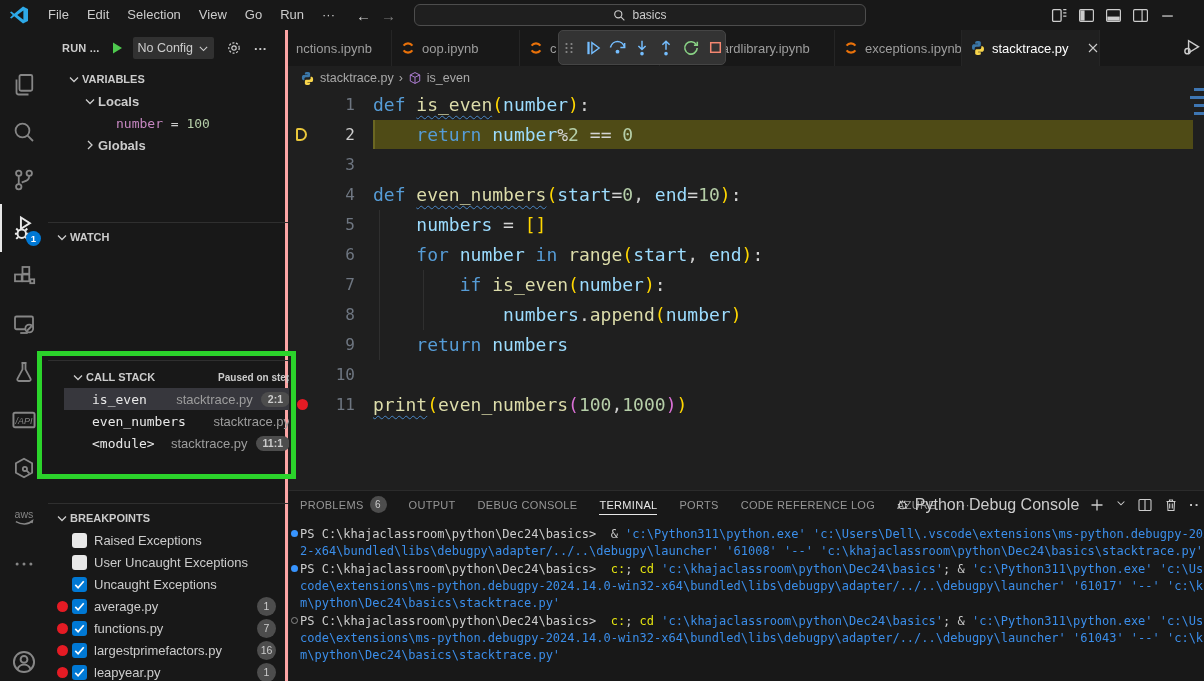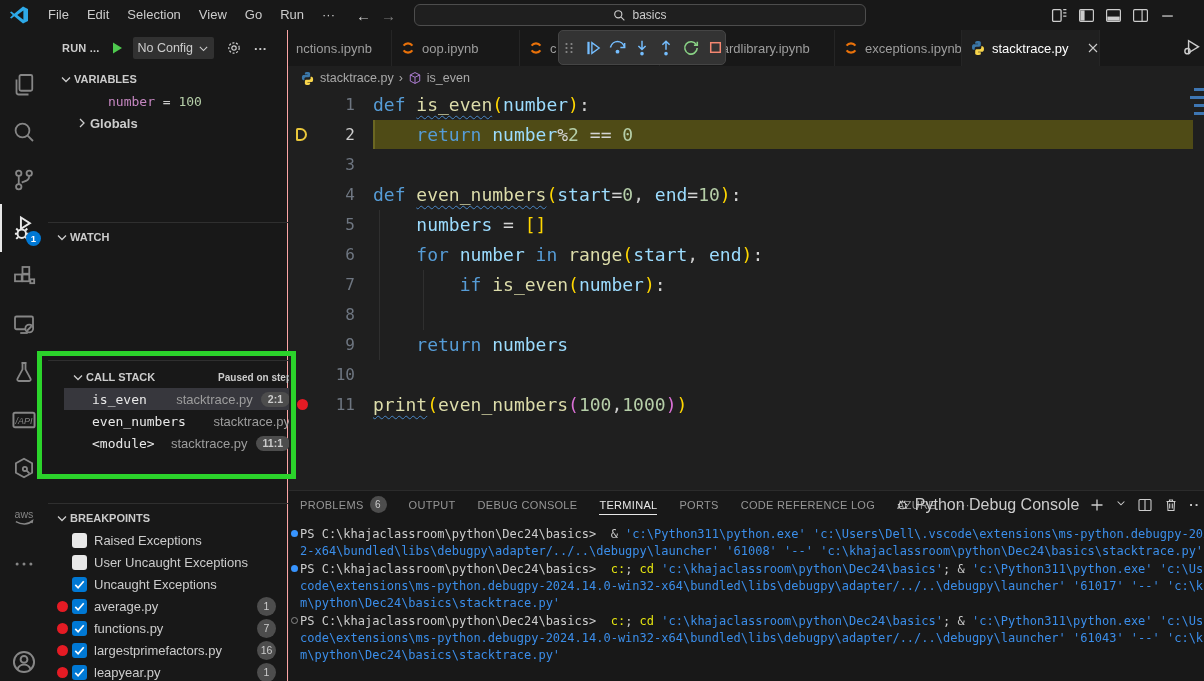--- a/index.html
+++ b/index.html
@@ -29,21 +29,21 @@
   .activitybar { position:absolute; left:0; top:30px; width:48px; height:651px; background:#181818; }
   .act-item { position:absolute; left:0; width:48px; height:48px; display:flex; align-items:center;
               justify-content:center; color:#868686; }
   .act-item.active { color:#e7e7e7; border-left:2px solid #e7e7e7; }
   .act-badge { position:absolute; right:7px; bottom:6px; min-width:15px; height:15px; border-radius:50%;
                background:#0078d4; color:#fff; font-size:9.5px; font-weight:700; display:flex;
                align-items:center; justify-content:center; }
 
   
   .sidebar { position:absolute; left:48px; top:30px; width:240px; height:651px; background:#181818;
-             border-right:1px solid #fca5a5; }
+             border-right:3px solid #fca5a5; }
   .sb-head { position:absolute; left:0; top:0; width:100%; height:36px; display:flex; align-items:center; }
   .sb-title { font-size:11px; font-weight:700; color:#cccccc; margin-left:14px; letter-spacing:.2px; }
   .cfg-select { display:flex; align-items:center; gap:4px; background:#313131; border-radius:2px;
                 height:22px; padding:0 4px 0 4px; margin-left:8px; max-width:96px; overflow:hidden;
                 white-space:nowrap; font-size:12.5px; color:#cccccc; }
   .sb-section-header { display:flex; align-items:center; height:22px; font-size:11px; font-weight:700;
                        color:#cccccc; }
   .chev { width:16px; height:16px; color:#cccccc; flex:none; }
   .divider-h { position:absolute; left:0; width:240px; height:1px; background:#2f2f2f; }
   .tree-row { display:flex; align-items:center; height:22px; font-size:13px; color:#cccccc; }
@@ -326,28 +326,36 @@
       </span>
       <span style="width:16px;height:16px;color:#cccccc;margin-left:12px">
         <svg viewBox="0 0 16 16" fill="none" stroke="currentColor" stroke-width="1.2">
             <circle cx="8" cy="8" r="2.2"></circle>
             <circle cx="8" cy="8" r="5.2" stroke-dasharray="2.1 1.6"></circle>
           </svg>
       </span>
       <span style="margin-left:12px;color:#cccccc;font-weight:700">···</span>
     </div>
 
-    <div class="abs" style="left:4px;top:38px;width:240px">
+    <div class="abs" style="left:12px;top:38px;width:240px">
       <div class="sb-section-header">
         <span class="chev" style="margin-left:6px">
           <svg viewBox="0 0 16 16" fill="none" stroke="currentColor" stroke-width="1.3">
               <path d="m4 6.5 4 4 4-4"></path>
             </svg>
         </span>
         <span>VARIABLES</span>
+      </div>
+      <div class="tree-row" style="padding-left:22px">
+        <span class="chev">
+          <svg viewBox="0 0 16 16" fill="none" stroke="currentColor" stroke-width="1.3">
+              <path d="m4 6.5 4 4 4-4"></path>
+            </svg>
+        </span>
+        <span class="bold">Locals</span>
       </div>
       <div class="tree-row mono" style="padding-left:56px;font-size:13px">
         <span class="varname">number</span>
           <span style="white-space:pre"> = </span>
           <span class="varval">100</span>
       </div>
       <div class="tree-row" style="padding-left:22px">
         <span class="chev">
           <svg viewBox="0 0 16 16" fill="none" stroke="currentColor" stroke-width="1.3">
               <path d="m6 4 4 4-4 4"></path>
@@ -599,21 +607,21 @@
   </div>
 
   <div class="editor" id="editor">
       <div class="codeline" style="top: 0px;"><span class="lnum">1</span><span class="ctext"><span class="kw">def</span><span class="tx"> </span><span class="fn sq">is_even</span><span class="p1">(</span><span class="v">number</span><span class="p1">)</span><span class="o">:</span></span></div>
       <div class="codeline cur" style="top: 30px;"><div class="hl-band"></div><div class="gut-cur"></div><span class="lnum">2</span><span class="ctext"><span class="tx">    </span><span class="kw">return</span><span class="tx"> </span><span class="v">number</span><span class="o">%</span><span class="n">2</span><span class="tx"> </span><span class="o">==</span><span class="tx"> </span><span class="n">0</span></span></div>
       <div class="codeline" style="top: 60px;"><span class="lnum">3</span><span class="ctext"></span></div>
       <div class="codeline" style="top: 90px;"><span class="lnum">4</span><span class="ctext"><span class="kw">def</span><span class="tx"> </span><span class="fn sq">even_numbers</span><span class="p1">(</span><span class="v">start</span><span class="o">=</span><span class="n">0</span><span class="tx">, </span><span class="v">end</span><span class="o">=</span><span class="n">10</span><span class="p1">)</span><span class="o">:</span></span></div>
       <div class="codeline" style="top: 120px;"><span class="lnum">5</span><span class="ctext"><span class="tx">    </span><span class="v">numbers</span><span class="o"> = </span><span class="p1">[]</span></span></div>
       <div class="codeline" style="top: 150px;"><span class="lnum">6</span><span class="ctext"><span class="tx">    </span><span class="kw">for</span><span class="tx"> </span><span class="v">number</span><span class="tx"> </span><span class="kw">in</span><span class="tx"> </span><span class="fn">range</span><span class="p1">(</span><span class="v">start</span><span class="tx">, </span><span class="v">end</span><span class="p1">)</span><span class="o">:</span></span></div>
       <div class="codeline" style="top: 180px;"><span class="lnum">7</span><span class="ctext"><span class="tx">        </span><span class="kw">if</span><span class="tx"> </span><span class="fn">is_even</span><span class="p1">(</span><span class="v">number</span><span class="p1">)</span><span class="o">:</span></span></div>
-      <div class="codeline" style="top: 210px;"><span class="lnum">8</span></div>
+      <div class="codeline" style="top: 210px;"><span class="lnum">8</span><span class="ctext"><span class="tx">            </span><span class="v">numbers</span><span class="tx">.</span><span class="fn">append</span><span class="p1">(</span><span class="v">number</span><span class="p1">)</span></span></div>
       <div class="codeline" style="top: 240px;"><span class="lnum">9</span><span class="ctext"><span class="tx">    </span><span class="kw">return</span><span class="tx"> </span><span class="v">numbers</span></span></div>
       <div class="codeline" style="top: 270px;"><span class="lnum">10</span><span class="ctext"></span></div>
       <div class="codeline" style="top: 300px;"><div class="gut-bp"></div><span class="lnum">11</span><span class="ctext"><span class="fn sq">print</span><span class="p1">(</span><span class="fn">even_numbers</span><span class="p2">(</span><span class="n">100</span><span class="tx">,</span><span class="n">1000</span><span class="p2">)</span><span class="p1">)</span></span></div>
       <div class="indent-guide" style="left: 90px; top: 120px; height: 150px;"></div>
       <div class="indent-guide" style="left: 134px; top: 180px; height: 60px;"></div>
     </div>
 
   <div class="panel">
     <div class="paneltabs" id="paneltabs">
         <div class="ptab">

